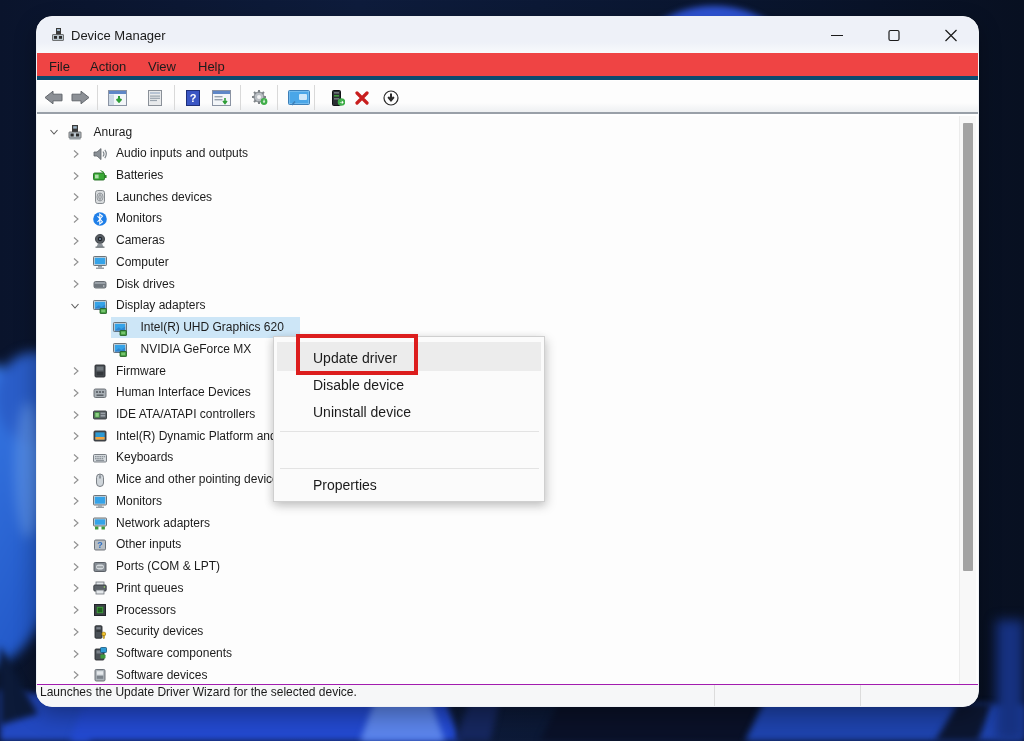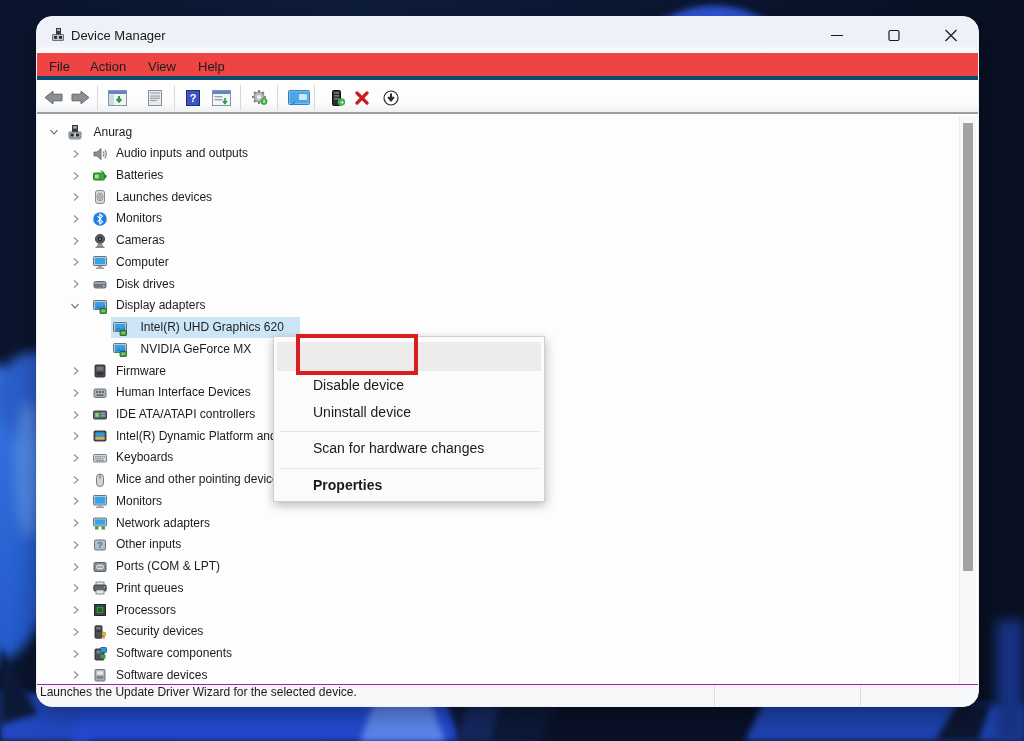--- a/index.html
+++ b/index.html
@@ -440,20 +440,20 @@
       <div id="vthumb"></div>
     </div>
  <div id="status">Launches the Update Driver Wizard for the selected device.
    <div class="abs" style="left:677px;top:0;width:1px;height:21px;background:#dcdcdc"></div>
    <div class="abs" style="left:823px;top:0;width:1px;height:21px;background:#dcdcdc"></div>
  </div>
 </div>
 
 <div id="ctx">
   <div class="abs" style="left:3.5px;top:5px;width:264px;height:29px;background:#ececec"></div>
+    <div class="ci" style="top:8px">Update driver</div>
   <div class="ci" style="top:35px">Disable device</div>
   <div class="ci" style="top:62px">Uninstall device</div>
   <div class="csep" style="top:93.5px"></div>
-  <div class="ci" style="top:98px">Scan for hardware changes</div>
   <div class="csep" style="top:130.5px"></div>
-  <div class="ci" style="top:135px;font-weight:bold">Properties</div>
+  <div class="ci" style="top:135px;font-weight:normal">Properties</div>
 </div>
 <div id="redbox"></div>
 
 </body></html>

